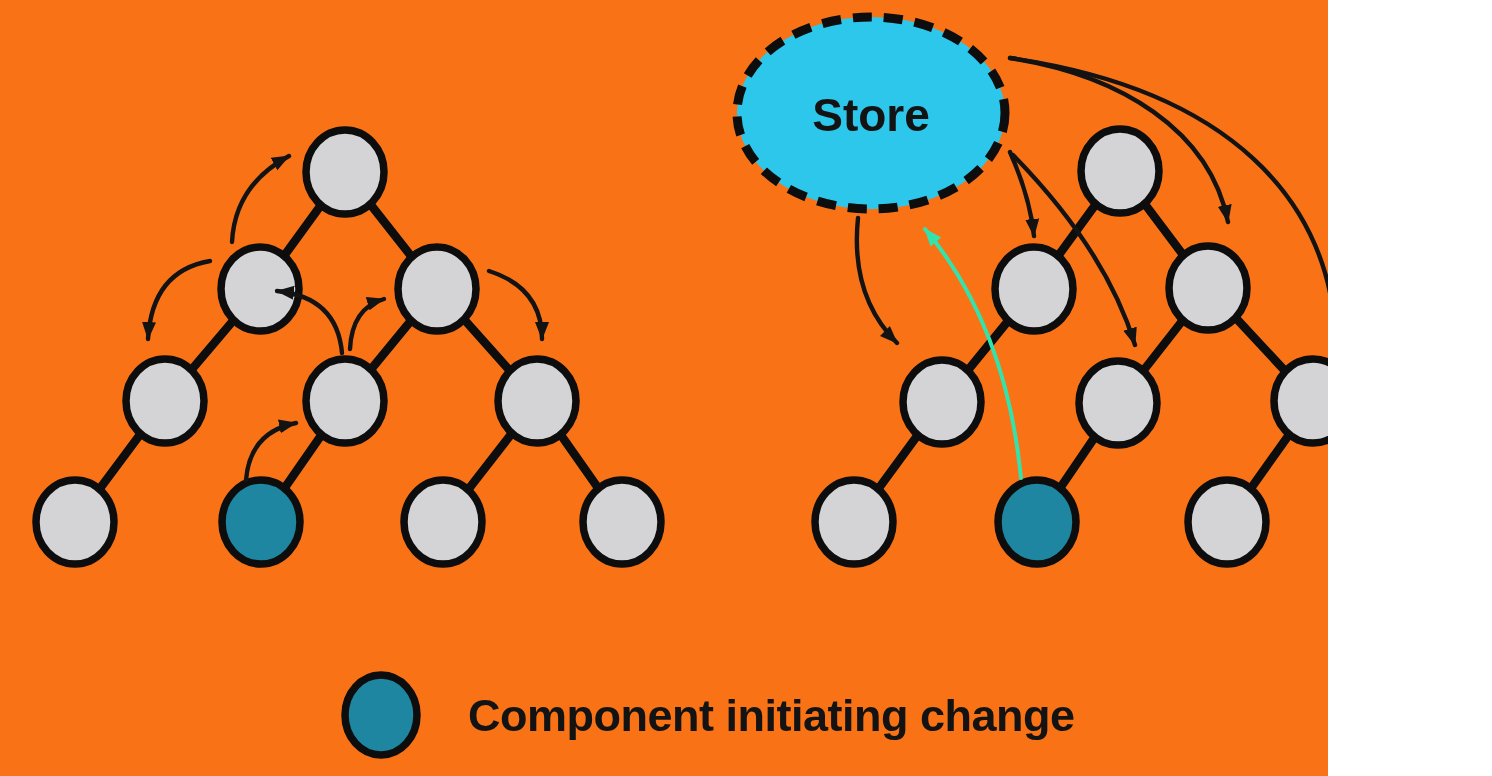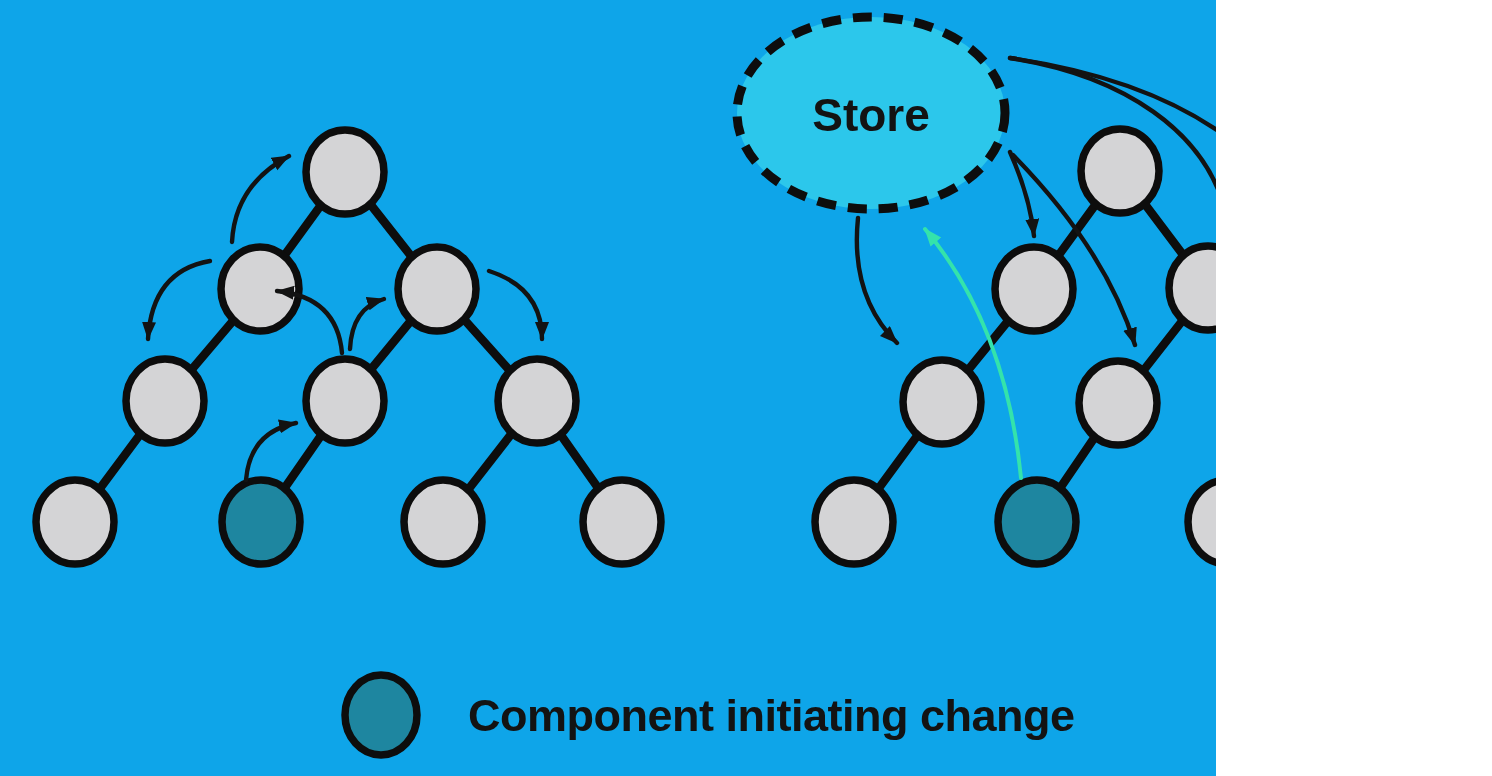--- a/index.html
+++ b/index.html
@@ -2,23 +2,23 @@
 <html><head>
 <meta charset="utf-8">
 <style>
   html, body {
     margin: 0;
     padding: 0;
     background: #ffffff;
   }
   .stage {
     position: relative;
-    width: 1216px;
+    width: 1328px;
     height: 776px;
-    background: #0ea5e9;
+    background: #f97316;
     overflow: hidden;
     font-family: "Liberation Sans", "DejaVu Sans", sans-serif;
   }
   svg text {
     font-family: "Liberation Sans", "DejaVu Sans", sans-serif;
     font-weight: 700;
   }
 </style>
 </head>
 <body>

